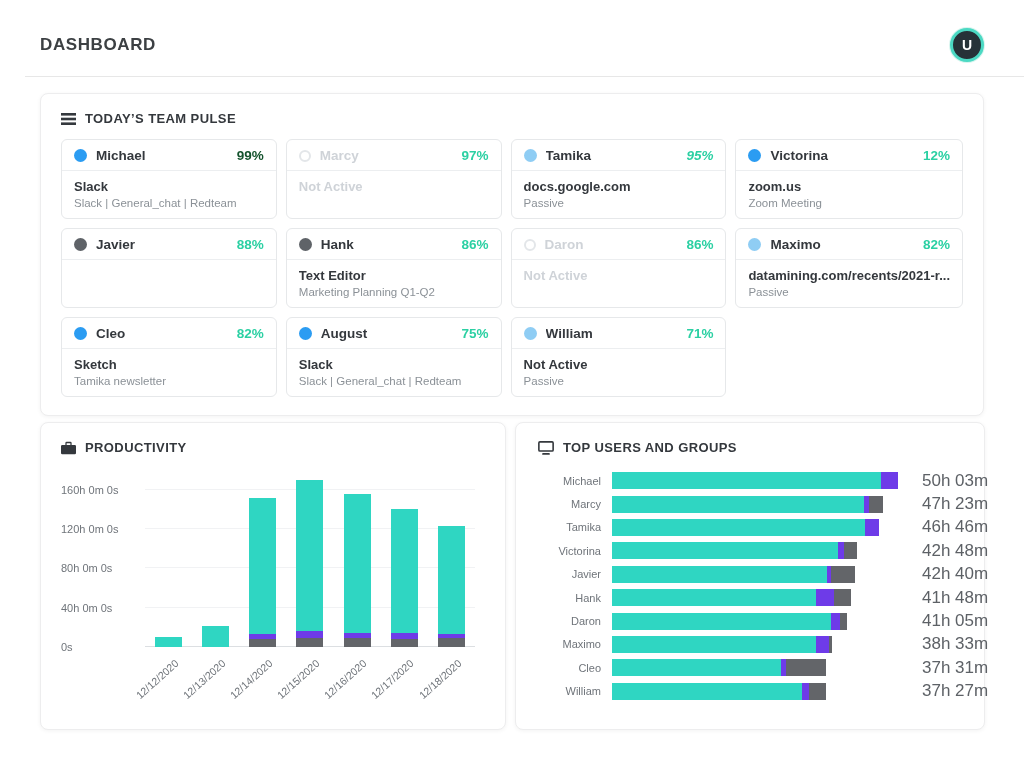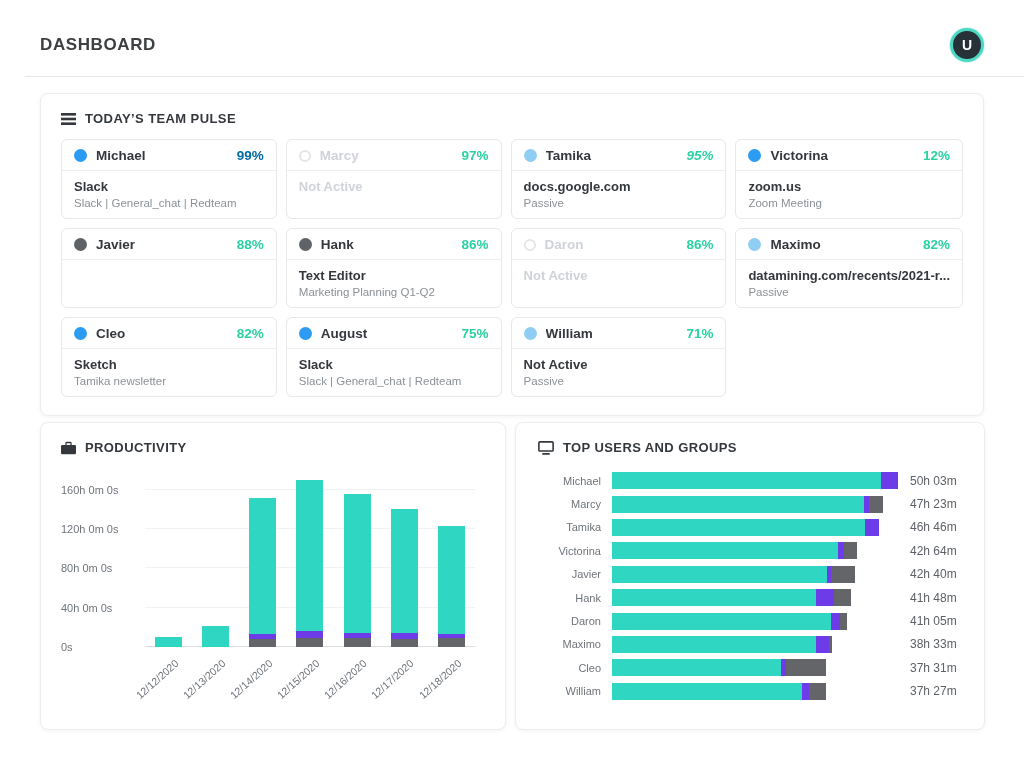--- a/index.html
+++ b/index.html
@@ -67,21 +67,21 @@
   .xslot span { position:absolute; top:6px; right:42%; transform:rotate(-42deg);
                 transform-origin:top right; white-space:nowrap; font-size:10.5px; color:#6f747a; }
 
   
   .user-rows { margin-top:14px; }
   .user-row { display:flex; align-items:center; height:23.4px; }
   .u-name { width:74px; text-align:right; font-size:11px; color:#6f747a; padding-right:11px;
             white-space:nowrap; }
   .u-track { flex:1; height:17px; display:flex; }
   .u-seg { height:100%; }
-  .u-dur { width:64px; font-size:12px; color:#5d6166; padding-left:12px; white-space:nowrap; }
+  .u-dur { width:64px; font-size:17px; color:#5d6166; padding-left:24px; white-space:nowrap; }
 </style>
 </head>
 <body>
 
 <div class="header">
   <div class="page-title">DASHBOARD</div>
   <div class="avatar">
     <span>U</span>
   </div>
 </div>
@@ -94,21 +94,21 @@
         <rect y="4.7" width="15" height="2.6"></rect>
         <rect y="9.4" width="15" height="2.6"></rect>
     </svg>
     <span>TODAY’S TEAM PULSE</span>
   </div>
   <div class="cards-grid" id="cards-grid">
       <div class="card">
         <div class="card-head">
           <span class="dot" style="background: rgb(43, 156, 242);"></span>
           <span class="card-name">Michael</span>
-          <span class="card-pct" style="color: #0369a1;">99%</span>
+          <span class="card-pct" style="color: #14532d;">99%</span>
         </div>
         <div class="card-body">
           <div class="card-activity">Slack</div>
           <div class="card-detail">Slack | General_chat | Redteam</div>
         </div>
       </div>
       <div class="card inactive">
         <div class="card-head">
           <span class="dot none"></span>
           <span class="card-name">Marcy</span>
@@ -335,21 +335,21 @@
           </div>
           <span class="u-dur">46h 46m</span>
         </div>
         <div class="user-row">
           <span class="u-name">Victorina</span>
           <div class="u-track">
             <div class="u-seg" style="width: 79%; background: rgb(47, 214, 194);"></div>
             <div class="u-seg" style="width: 2%; background: rgb(110, 59, 232);"></div>
             <div class="u-seg" style="width: 4.5%; background: rgb(99, 101, 105);"></div>
           </div>
-          <span class="u-dur">42h 64m</span>
+          <span class="u-dur">42h 48m</span>
         </div>
         <div class="user-row">
           <span class="u-name">Javier</span>
           <div class="u-track">
             <div class="u-seg" style="width: 75%; background: rgb(47, 214, 194);"></div>
             <div class="u-seg" style="width: 1.5%; background: rgb(110, 59, 232);"></div>
             <div class="u-seg" style="width: 8.5%; background: rgb(99, 101, 105);"></div>
           </div>
           <span class="u-dur">42h 40m</span>
         </div>

